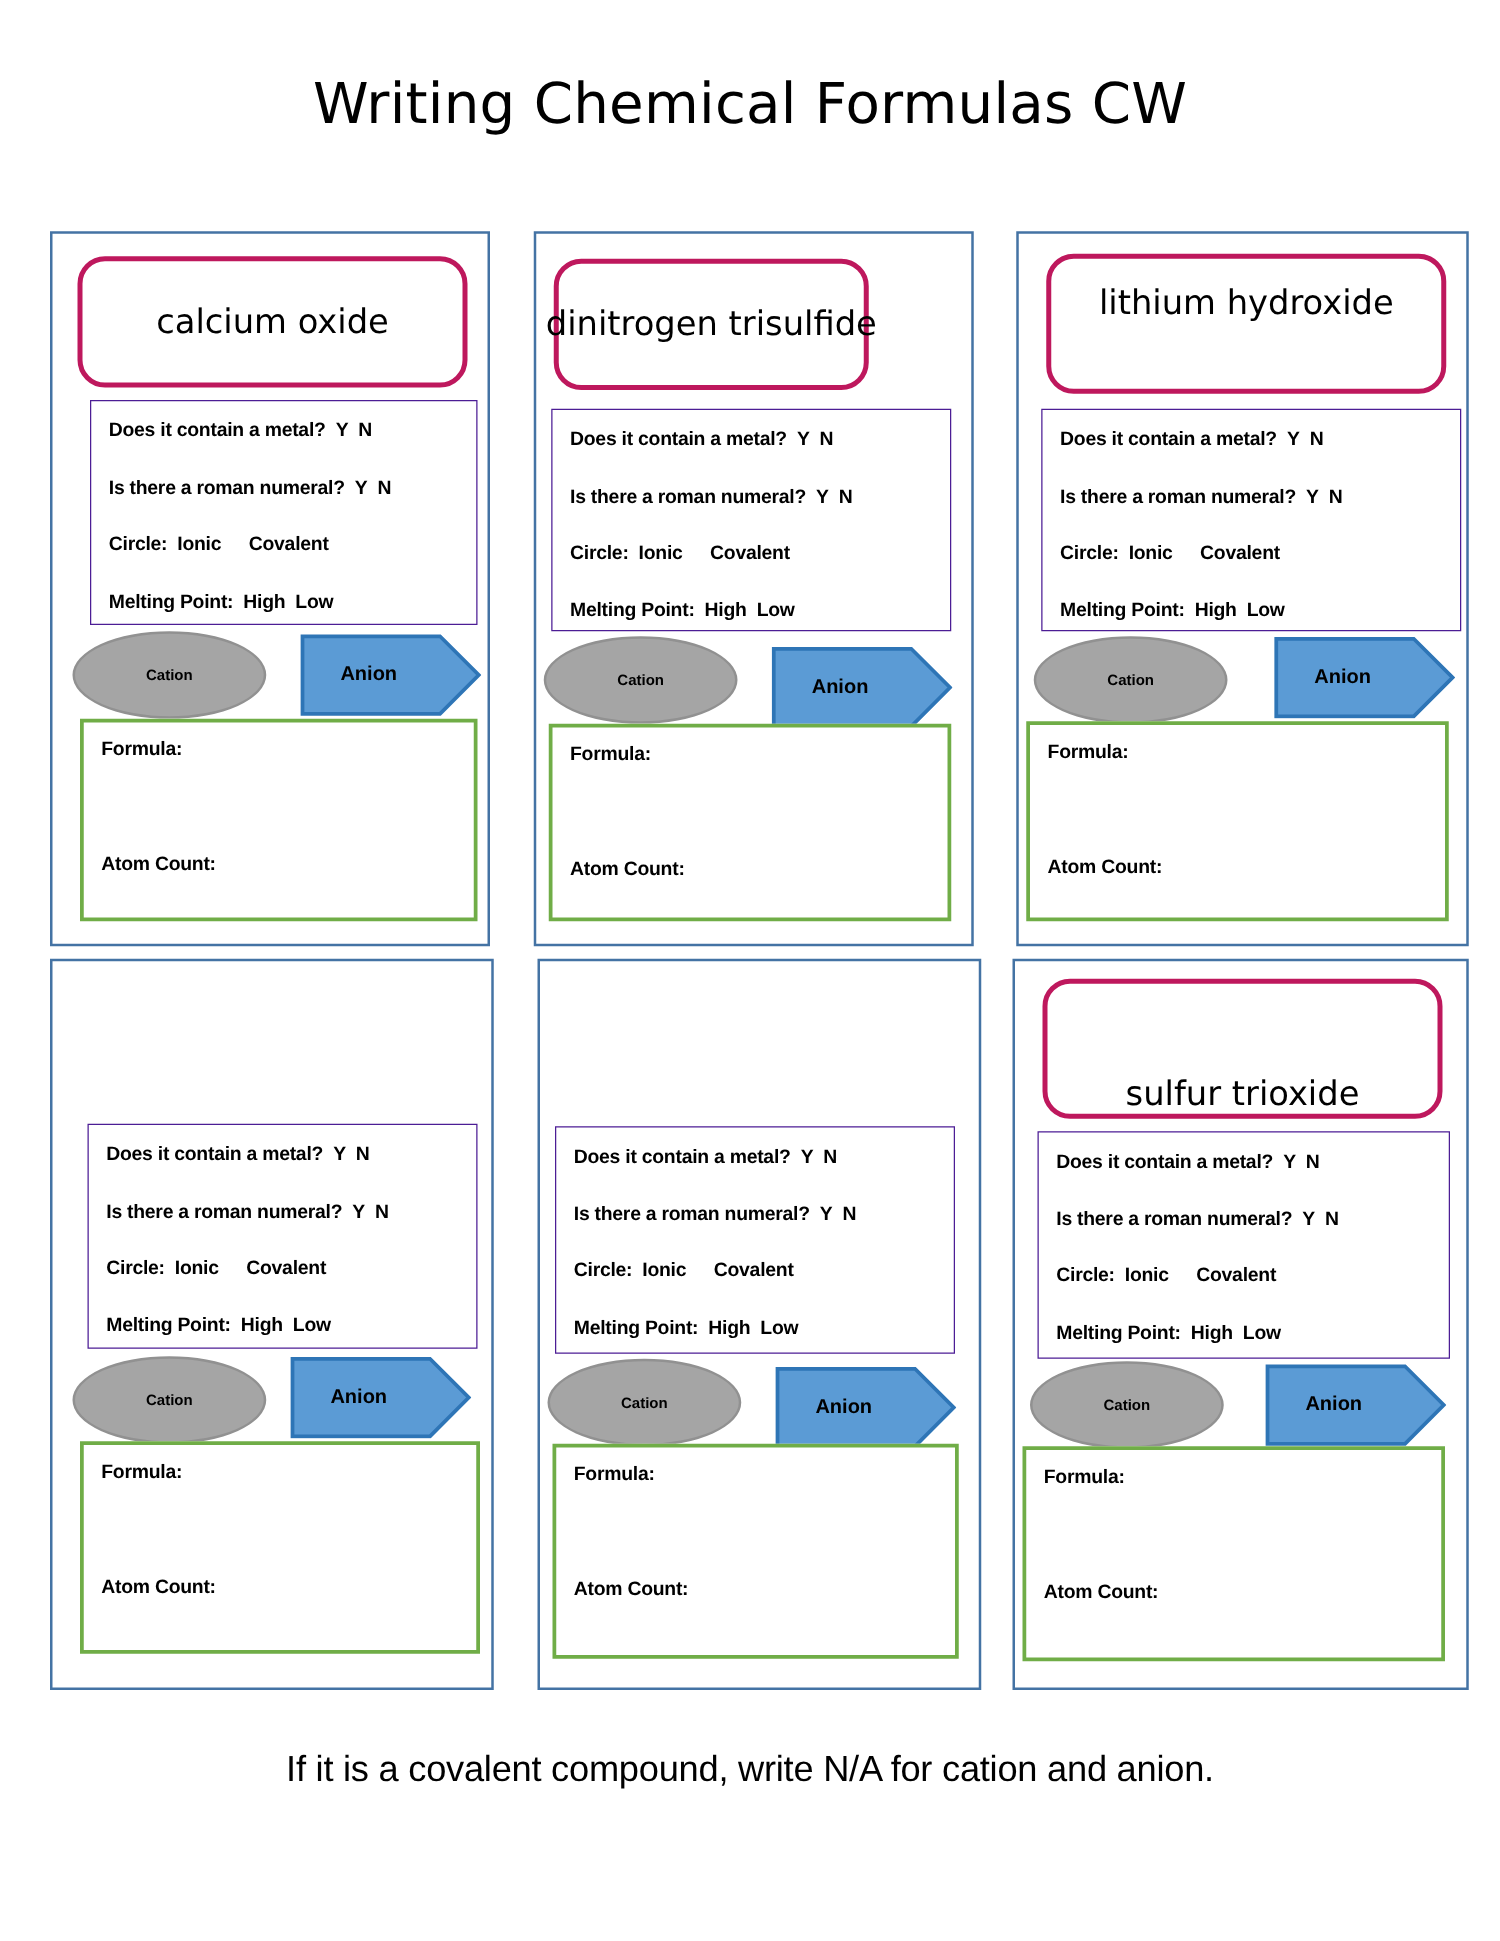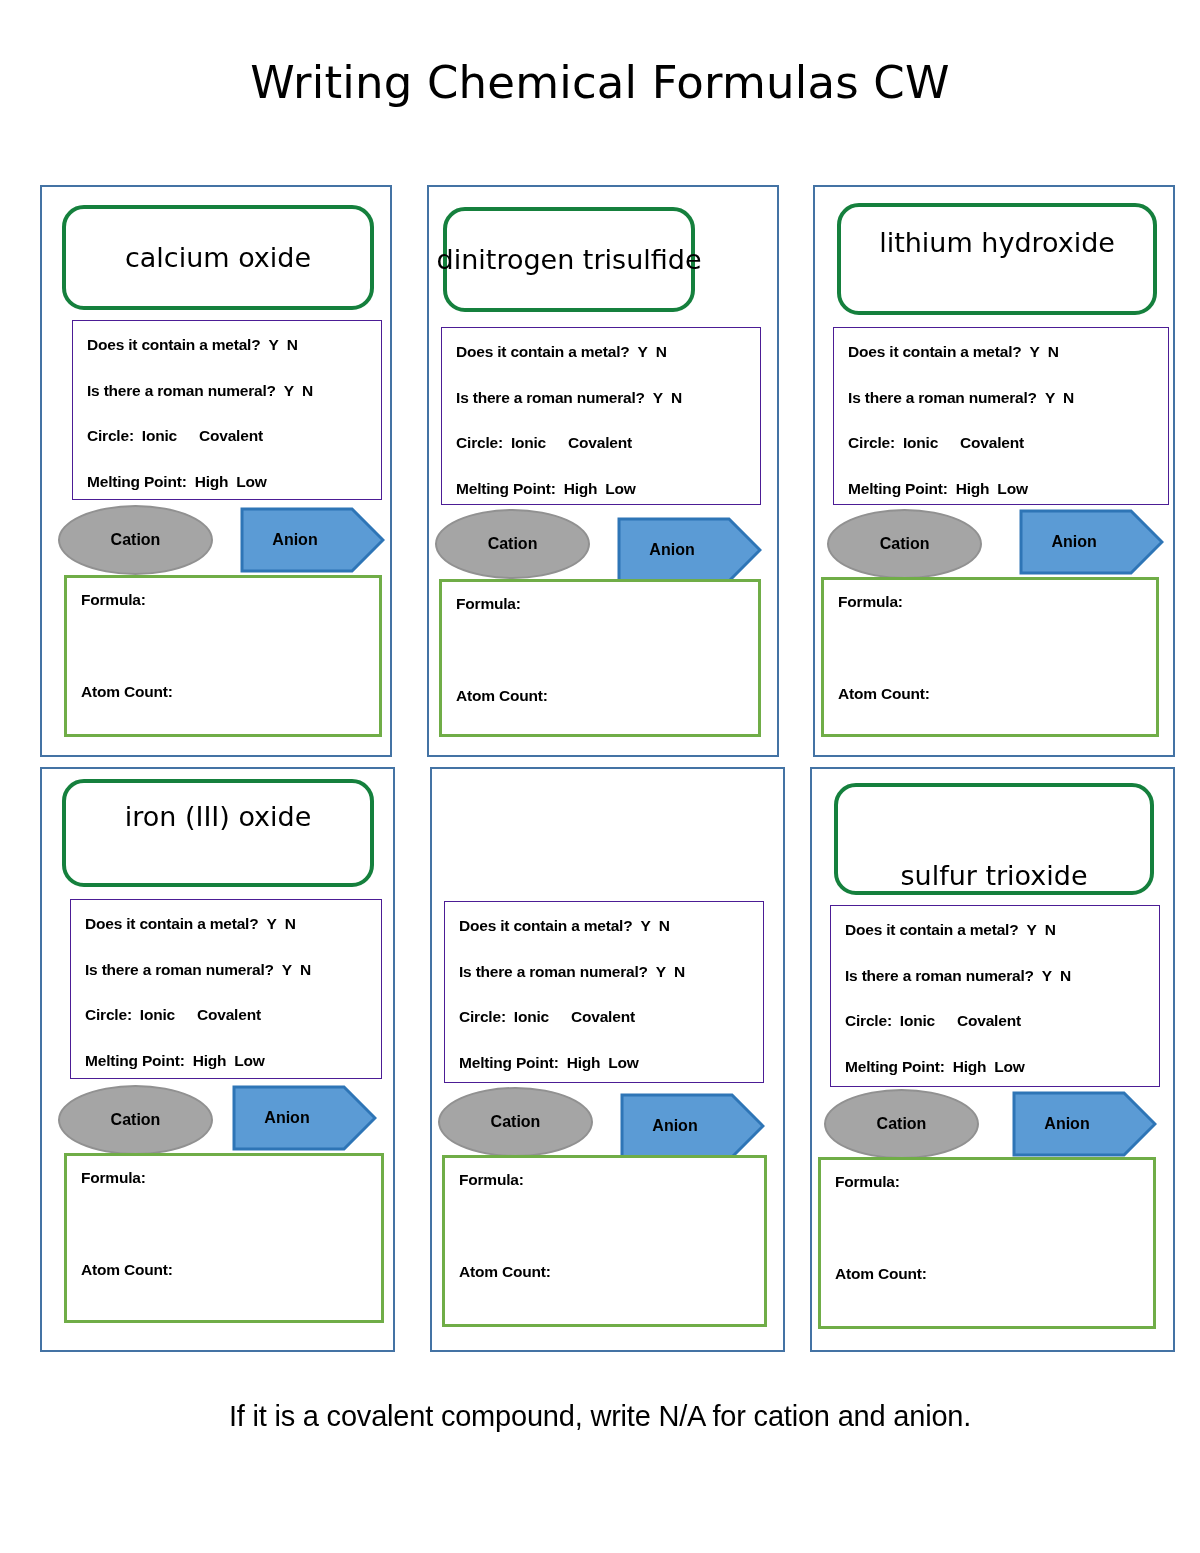--- a/index.html
+++ b/index.html
@@ -56,21 +56,21 @@
   .card.c4 { width: 355px; height: 585px; margin-left: 0px; }
   .card.c5 { width: 355px; height: 585px; margin-left: 35px; }
   .card.c6 { width: 365px; height: 585px; margin-left: 25px; }
 
   .card-row.row2 { margin-top: 10px; }
 
   
   .name-box {
     position: absolute;
     box-sizing: border-box;
-    border: 4px solid #15803d;
+    border: 4px solid #be185d;
     border-radius: 22px;
     background: #ffffff;
     display: flex;
     justify-content: center;
   }
   .name-box .name-text {
     font-size: 27px;
     font-family: "DejaVu Sans", sans-serif;
     font-weight: 400;
     white-space: nowrap;
@@ -131,21 +131,21 @@
     height: 70px;
     border-radius: 50%;
     background: #A5A5A5;
     border: 2px solid #919191;
     box-sizing: border-box;
     display: flex;
     align-items: center;
     justify-content: center;
   }
   .cation .ion-label {
-    font-size: 16px;
+    font-size: 12px;
     font-weight: bold;
     color: #000;
   }
 
   .anion {
     position: absolute;
     top: 0px;
     width: 145px;
     height: 66px;
   }
@@ -319,23 +319,20 @@
         <div class="f-line">Formula:</div>
         <div class="f-line atom">Atom Count:</div>
       </div>
     </div>
 
   </div>
 
   <div class="card-row row2">
 
     <div class="card c4">
-      <div class="name-box">
-        <span class="name-text">iron (III) oxide</span>
-      </div>
       <div class="q-box">
         <div class="q-line">
           <span>Does it contain a metal?</span><span class="gap-sm"></span><span class="opt">Y</span><span class="gap-sm"></span><span class="opt">N</span>
         </div>
         <div class="q-line">
           <span>Is there a roman numeral?</span><span class="gap-sm"></span><span class="opt">Y</span><span class="gap-sm"></span><span class="opt">N</span>
         </div>
         <div class="q-line">
           <span>Circle:</span><span class="gap-sm"></span><span class="opt">Ionic</span><span class="gap-md"></span><span class="opt">Covalent</span>
         </div>

